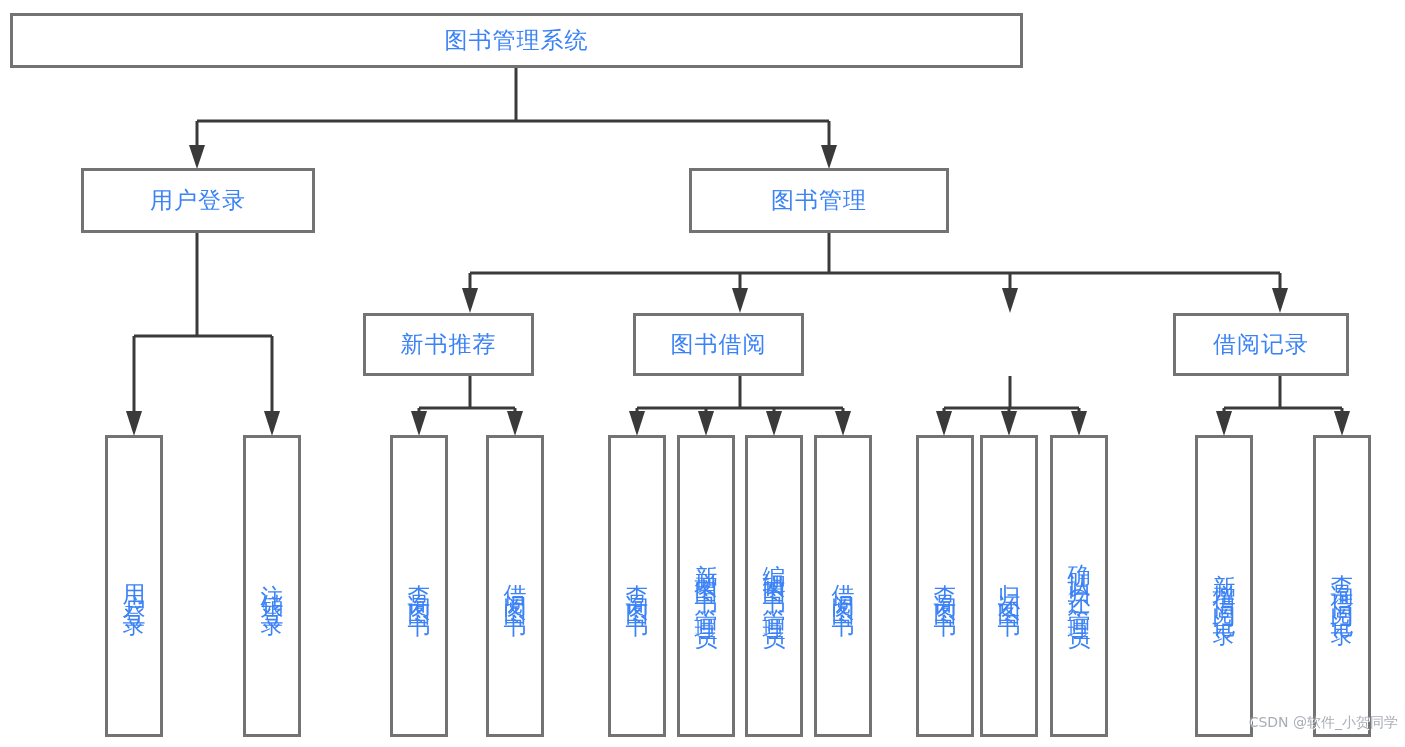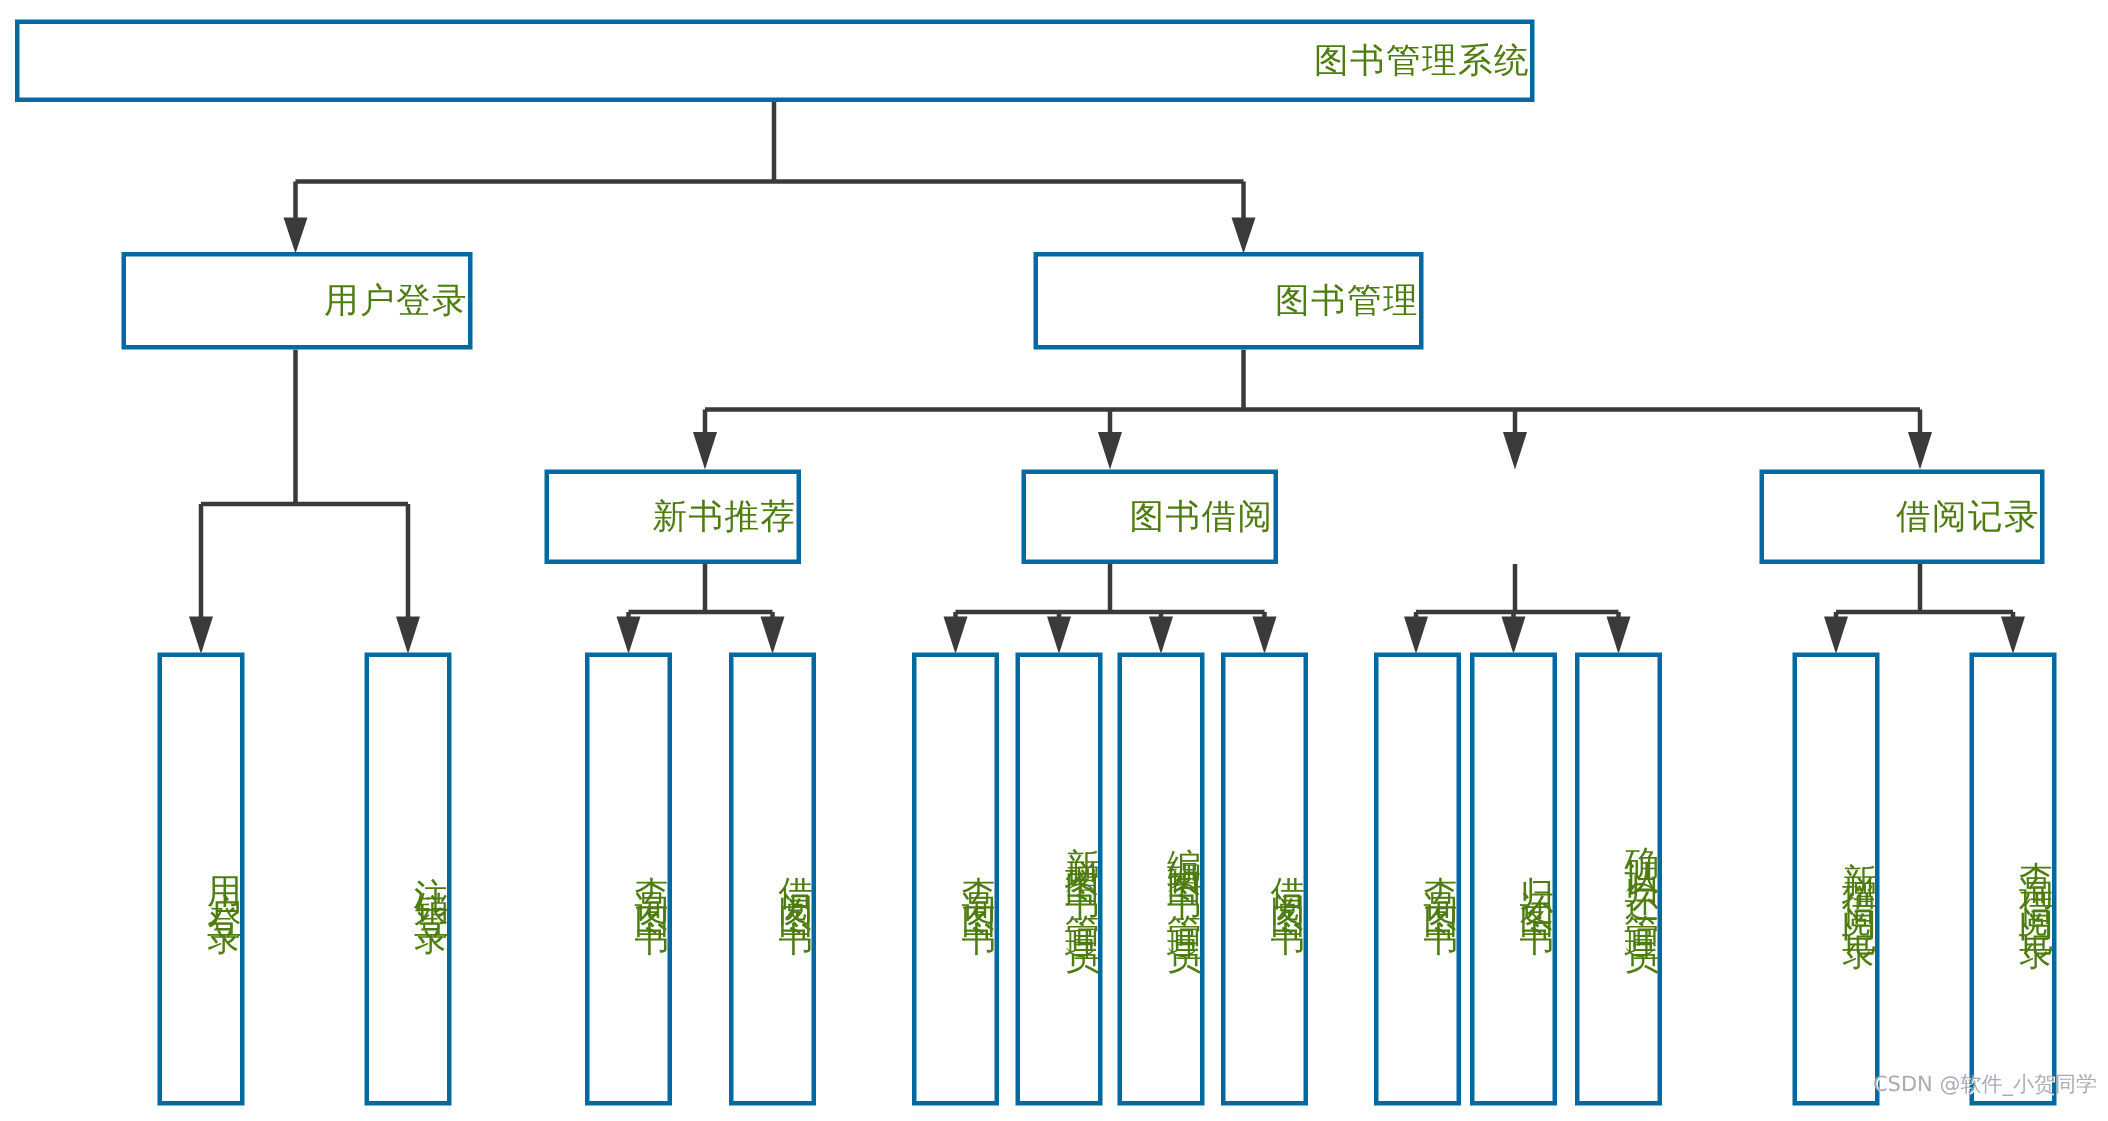--- a/index.html
+++ b/index.html
@@ -16,46 +16,46 @@
   .connectors {
     position: absolute;
     left: 0; top: 0;
     width: 1405px; height: 747px;
   }
 
   .node {
     position: absolute;
     box-sizing: border-box;
     background: #ffffff;
-    border: 3px solid #0369a1;
+    border: 3px solid #737373;
     display: flex;
     align-items: center;
-    justify-content: flex-end;
-    color: #4d7c0f;
+    justify-content: center;
+    color: #3b82f6;
   }
 
   .hlabel {
     font-size: 23px;
     letter-spacing: 1px;
     white-space: nowrap;
   }
 
   
   .root-node   { left: 10px;  top: 13px;  width: 1013px; height: 55px; }
 
   
   .n-userlogin { left: 81px;  top: 168px; width: 234px; height: 65px; }
   .n-bookmgmt  { left: 689px; top: 168px; width: 260px; height: 65px; }
 
   
   .lvl3 { top: 313px; width: 171px; height: 63px; }
   .n-recommend { left: 363px; }
-  .n-borrowing { left: 633px; margin-left: 48px; }
+  .n-borrowing { left: 633px; }
   .n-current   { left: 903px; }
-  .n-records   { left: 1173px; width: 190px; }
+  .n-records   { left: 1173px; width: 176px; }
 
   
   .leaf { top: 435px; width: 58px; height: 302px; }
   .vtext {
     writing-mode: vertical-rl;
     text-orientation: mixed;
     font-size: 23px;
     letter-spacing: 10px;
     line-height: 1;
     white-space: nowrap;

